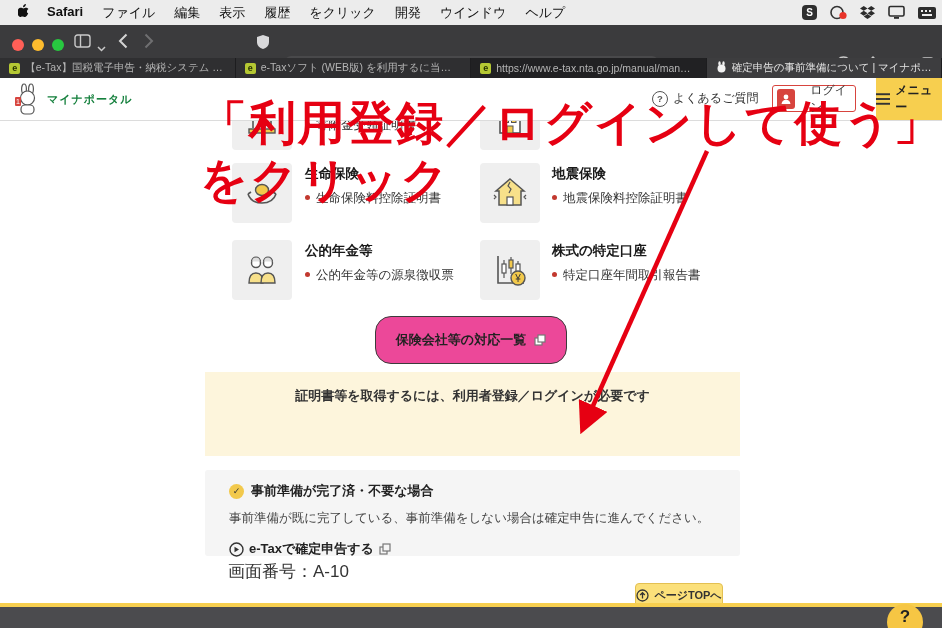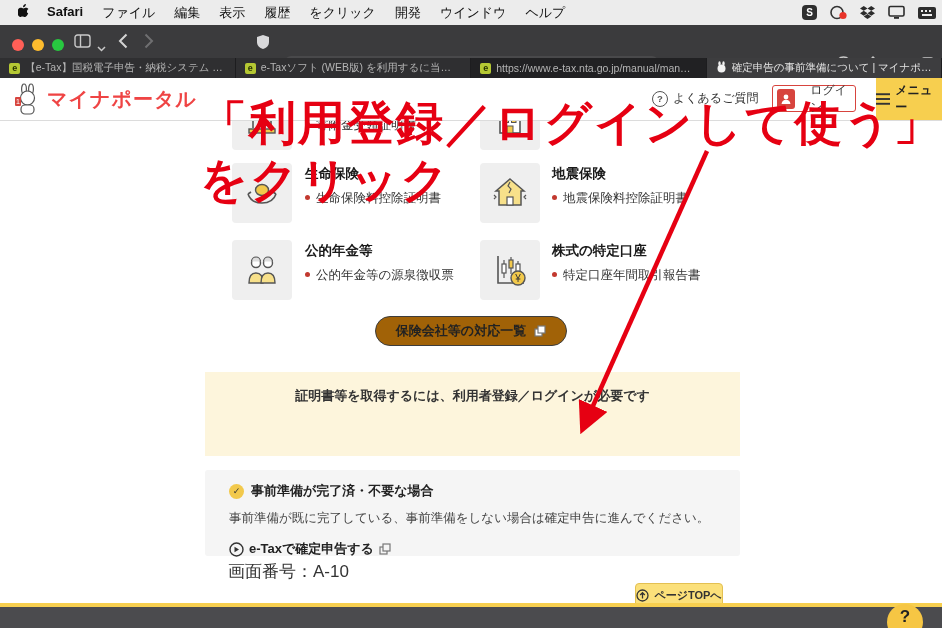--- a/index.html
+++ b/index.html
@@ -39,41 +39,41 @@
   .tab.active{background:#3d3d3f;color:#e4e4e4;}
   .favicon-etax{flex:0 0 auto;width:11px;height:11px;border-radius:2px;background:#b5c833;color:#273300;
     font-size:9px;font-weight:bold;display:inline-flex;align-items:center;justify-content:center;line-height:1;}
 
   
   .page{position:absolute;left:0;top:78px;width:942px;height:550px;background:#fff;overflow:hidden;}
 
   .siteheader{position:absolute;left:0;top:0;width:942px;height:42px;background:#fff;
     border-bottom:1px solid #dcdcdc;z-index:5;}
   .logo{position:absolute;left:14px;top:5px;display:flex;align-items:center;gap:7px;}
-  .logo-text{font-size:20px;font-weight:bold;color:#ef4444;letter-spacing:1px;}
+  .logo-text{font-size:11px;font-weight:bold;color:#15803d;letter-spacing:1px;}
   .faq{position:absolute;left:652px;top:12px;display:flex;align-items:center;gap:5px;font-size:12px;color:#333;}
   .qicon{width:14px;height:14px;border:1.3px solid #555;border-radius:50%;font-size:9.5px;font-weight:bold;
     display:inline-flex;align-items:center;justify-content:center;color:#555;}
   .loginbtn{position:absolute;left:772px;top:7px;width:84px;height:27px;background:#fff;
     border:1.3px solid #d7443e;border-radius:3px;display:flex;align-items:center;gap:15px;padding-left:4px;box-sizing:border-box;}
   .personbadge{width:20px;height:20px;background:#d7443e;border-radius:3px;display:flex;align-items:center;justify-content:center;}
   .loginbtn .lbl{font-size:12px;color:#333;}
   .menubtn{position:absolute;left:876px;top:0;width:66px;height:42px;background:#f7cf4f;
     display:flex;flex-direction:row;align-items:center;justify-content:center;gap:5px;}
   .menubtn .lbl{font-size:12px;font-weight:bold;color:#222;}
 
   
   .tile{position:absolute;width:60px;height:60px;background:#efefef;border-radius:4px;
     display:flex;align-items:center;justify-content:center;z-index:1;}
   .cardtext{position:absolute;width:182px;z-index:1;}
   .cardtext .ct{font-size:13.5px;font-weight:bold;color:#1a1a1a;margin-bottom:7px;}
   .bul{display:flex;align-items:flex-start;gap:6px;font-size:12.5px;color:#333;line-height:1.35;}
   .bul .dot{flex:0 0 auto;width:5px;height:5px;border-radius:50%;background:#c2392f;margin-top:5px;}
 
-  .pill-outline{position:absolute;left:375px;top:238px;width:192px;height:30px;background:#a16207;
+  .pill-outline{position:absolute;left:375px;top:238px;width:192px;height:48px;background:#ec4899;
     border:1.5px solid #3c3c3c;border-radius:16px;display:flex;align-items:center;justify-content:center;
     gap:8px;font-size:13px;font-weight:bold;color:#222;z-index:1;box-sizing:border-box;}
 
   .creambox{position:absolute;left:205px;top:294px;width:535px;height:84px;background:#fdf5dc;z-index:1;}
   .creambox .msg{position:absolute;left:0;top:15px;width:535px;text-align:center;
     font-size:13px;font-weight:bold;color:#333;}
   .cta{position:absolute;left:172px;top:40px;width:191px;height:29px;background:#f6c644;border:none;
     border-radius:15px;display:flex;align-items:center;justify-content:center;gap:7px;
     font-size:13px;font-weight:bold;color:#222;font-family:inherit;}
   .tri-r{width:0;height:0;border-left:6px solid #222;border-top:4px solid transparent;border-bottom:4px solid transparent;}

